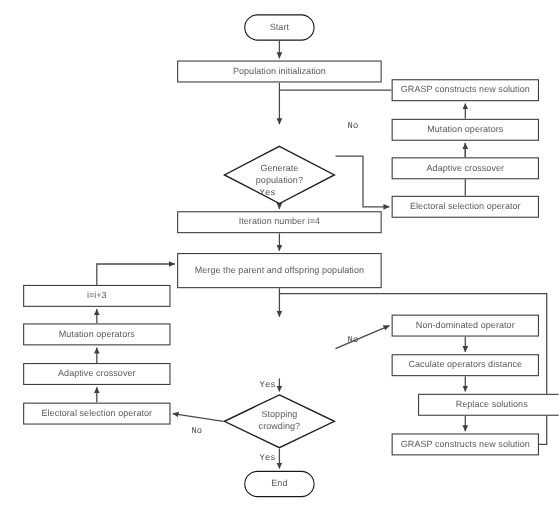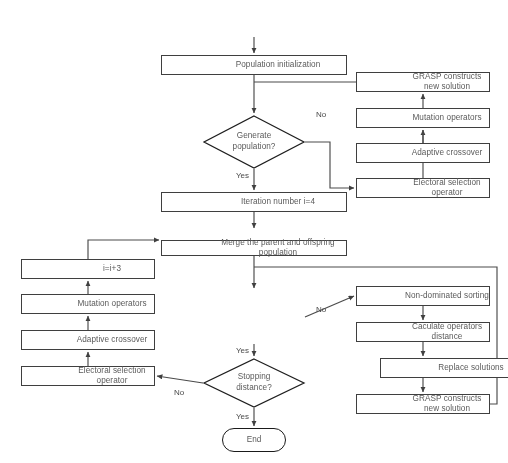--- a/index.html
+++ b/index.html
@@ -32,21 +32,20 @@
     text-align: center;
     color: #5a5a5a;
     font-size: 8.2px;
     line-height: 1.25;
     letter-spacing: 0.05px;
     background: #ffffff;
     z-index: 2;
   }
   .process {
     border: 1.3px solid #3f3f3f;
-    padding-left: 48px;
   }
   .terminator {
     border: 1.3px solid #1a1a1a;
     border-radius: 999px;
   }
   .decision {
     border: none;
     background: transparent;
   }
   .decision .dlabel {
@@ -62,20 +61,21 @@
     top: 0;
     overflow: visible;
   }
   .edge-label {
     position: absolute;
     color: #4a4a4a;
     font-size: 8px;
     background: transparent;
     z-index: 3;
     white-space: nowrap;
+    font-family: Liberation Mono, monospace;
   }
 </style>
 </head>
 <body>
 
 <div id="canvas">
 
   <svg id="edges" viewBox="0 0 508 463" width="508" height="463">
     <defs>
       <marker id="arrow" markerWidth="7" markerHeight="7" refX="5.4" refY="2.6" orient="auto" markerUnits="userSpaceOnUse">
@@ -118,63 +118,64 @@
       <path d="M88,330 L88,316" marker-end="url(#arrow)"></path>
       <path d="M88,294 L88,281" marker-end="url(#arrow)"></path>
 
       <path d="M88,259 L88,240 L159,240" marker-end="url(#arrow)"></path>
 
       <path d="M254,408 L254,426" marker-end="url(#arrow)"></path>
 
     </g>
   </svg>
 
+  <div class="node terminator" style="left:222px; top:13px; width:64px; height:24px;">Start</div>
 
   <div class="node process" style="left:161px; top:55px; width:186px; height:20px;">Population initialization</div>
 
-  <div class="node decision" style="left:203px; top:115px; width:102px; height:54px;">
+  <div class="node decision" style="left:203px; top:132px; width:102px; height:54px;">
     <svg width="102" height="54" viewBox="0 0 102 54">
       <polygon points="51,1 101,27 51,53 1,27" fill="#ffffff" stroke="#1f1f1f" stroke-width="1.25"></polygon>
     </svg>
     <span class="dlabel" style="white-space:pre-line;">Generate
 population?</span>
   </div>
 
   <div class="node process" style="left:161px; top:192px; width:186px; height:20px;">Iteration number i=4</div>
 
-  <div class="node process" style="left:161px; top:240px; width:186px; height:16px;">Merge the parent and offspring population</div>
+  <div class="node process" style="left:161px; top:230px; width:186px; height:32px;">Merge the parent and offspring population</div>
 
 
   <div class="node decision" style="left:203px; top:358px; width:102px; height:50px;">
     <svg width="102" height="50" viewBox="0 0 102 50">
       <polygon points="51,1 101,25 51,49 1,25" fill="#ffffff" stroke="#1f1f1f" stroke-width="1.25"></polygon>
     </svg>
     <span class="dlabel" style="white-space:pre-line;">Stopping
-distance?</span>
+crowding?</span>
   </div>
 
   <div class="node terminator" style="left:222px; top:428px; width:64px; height:24px;">End</div>
 
   <div class="node process" style="left:356px; top:72px; width:134px; height:20px;">GRASP constructs new solution</div>
 
   <div class="node process" style="left:356px; top:108px; width:134px; height:20px;">Mutation operators</div>
 
   <div class="node process" style="left:356px; top:143px; width:134px; height:20px;">Adaptive crossover</div>
 
   <div class="node process" style="left:356px; top:178px; width:134px; height:20px;">Electoral selection operator</div>
 
   <div class="node process" style="left:21px; top:259px; width:134px; height:20px;">i=i+3</div>
 
   <div class="node process" style="left:21px; top:294px; width:134px; height:20px;">Mutation operators</div>
 
   <div class="node process" style="left:21px; top:330px; width:134px; height:20px;">Adaptive crossover</div>
 
   <div class="node process" style="left:21px; top:366px; width:134px; height:20px;">Electoral selection operator</div>
 
-  <div class="node process" style="left:356px; top:286px; width:134px; height:20px;">Non-dominated sorting</div>
+  <div class="node process" style="left:356px; top:286px; width:134px; height:20px;">Non-dominated operator</div>
 
   <div class="node process" style="left:356px; top:322px; width:134px; height:20px;">Caculate operators distance</div>
 
   <div class="node process" style="left:356px; top:358px; width:134px; height:20px;margin-left:24px;">Replace solutions</div>
 
   <div class="node process" style="left:356px; top:394px; width:134px; height:20px;">GRASP constructs new solution</div>
 
   <span class="edge-label" style="left:316px; top:110px;">No</span>
   <span class="edge-label" style="left:236px; top:171px;">Yes</span>
   <span class="edge-label" style="left:316px; top:305px;">No</span>

